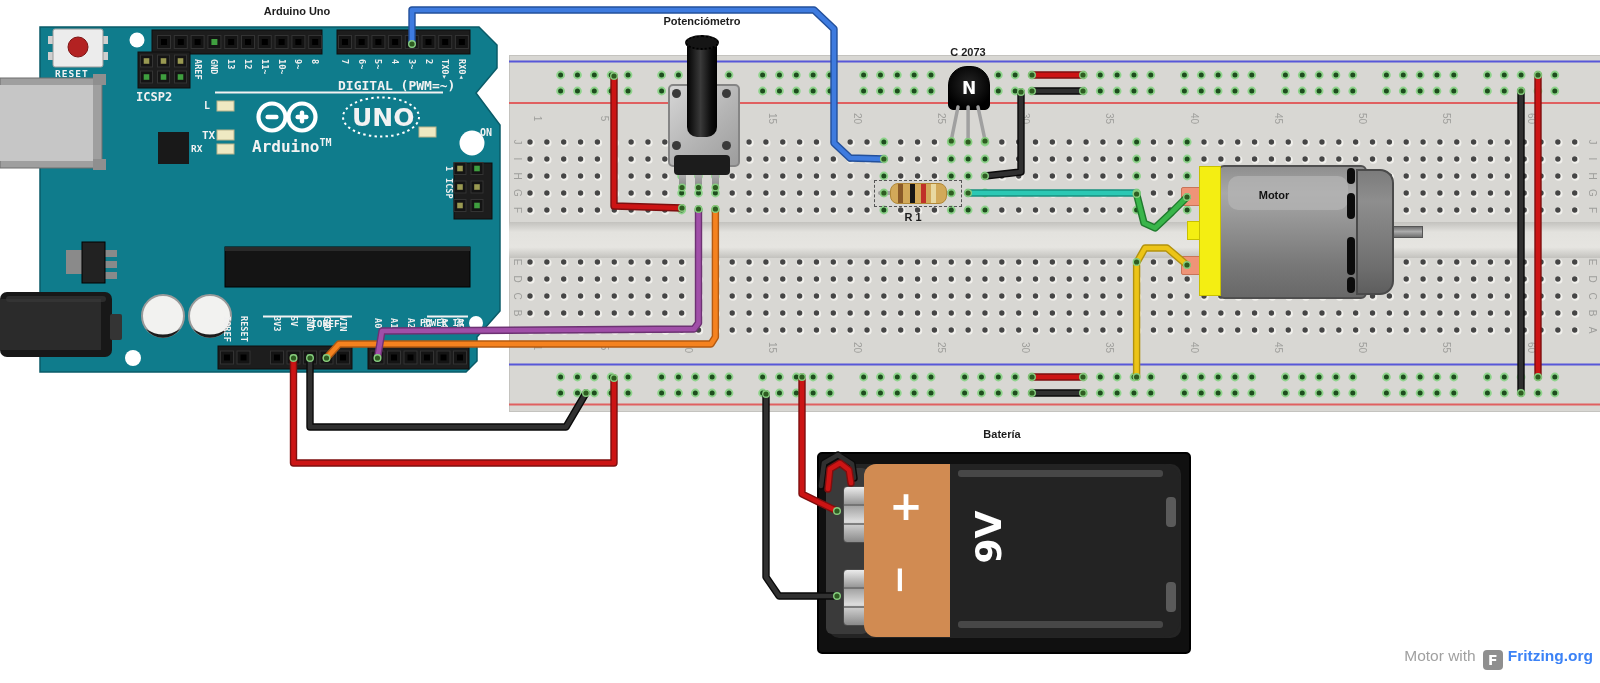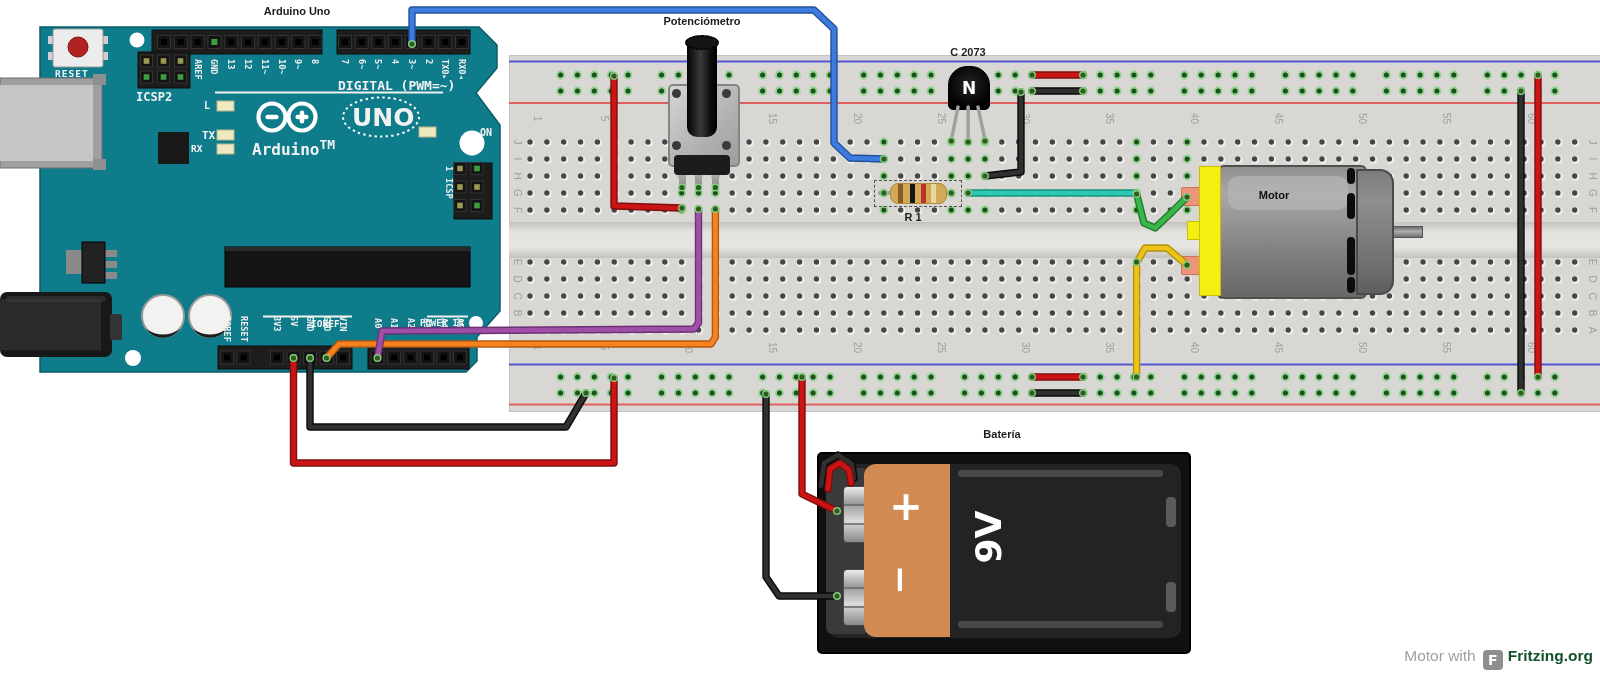--- a/index.html
+++ b/index.html
@@ -9,21 +9,21 @@
   .comp-label{position:absolute;text-align:center;font:700 11px "Liberation Sans",sans-serif;color:#1d1d1d;z-index:9;}
   .silk{position:absolute;color:#f2f2f2;font-family:"DejaVu Sans Mono",monospace;font-weight:700;z-index:4;}
   svg.layer{position:absolute;left:0;top:0;width:1600px;height:683px;}
   #bb-base{position:absolute;left:509px;top:55px;width:1091px;height:355px;background:#d8d7d3;border:1px solid #c4c3bf;z-index:1;}
   #bb-channel{position:absolute;left:509px;top:222px;width:1091px;height:36px;z-index:1;
     background:linear-gradient(180deg,#c3c2be 0%,#e3e2de 28%,#e6e5e1 70%,#c3c2be 100%);}
   #svg-bb{z-index:2;} #svg-ard{z-index:3;} #svg-wires{z-index:7;}
   .comp{position:absolute;z-index:5;}
   .footer{position:absolute;left:1290px;top:647px;width:303px;text-align:right;z-index:9;
           font:400 15.5px "Liberation Sans",sans-serif;color:#a0a0a0;}
-  .footer b{color:#14532d;font-weight:700;}
+  .footer b{color:#3b82f6;font-weight:700;}
   .fritz-logo{display:inline-block;width:20px;height:20px;border-radius:4px;background:#8f8f8f;color:#fff;
           font:700 14px/20px "DejaVu Sans",sans-serif;text-align:center;vertical-align:-4px;margin:0 5px 0 7px;}
   .clip{position:absolute;width:25px;height:55px;border:1px solid #4a4a4a;border-radius:4px;z-index:6;
         background:linear-gradient(180deg,#ececec,#9a9a9a 30%,#dcdcdc 62%,#8a8a8a);}
   .clip i{position:absolute;left:0;width:100%;height:2px;background:#6a6a6a;opacity:.8;}
 </style>
 </head>
 <body>
 
 <div id="stage">
@@ -1947,21 +1947,21 @@
   <div class="silk" style="left:136px;top:90px;font-size:12px;">ICSP2</div>
   <div class="silk" style="left:204px;top:100px;font-size:10px;">L</div>
   <div class="silk" style="left:202px;top:129px;font-size:11px;">TX</div>
   <div class="silk" style="left:191px;top:143px;font-size:9.5px;">RX</div>
   <div class="silk" style="left:452px;top:127px;font-size:10px;margin-left:28px;">ON</div>
   <div class="silk" style="left:338px;top:78px;font-size:13px;">DIGITAL (PWM=~)</div>
   <div class="silk" style="left:311px;top:318px;font-size:9.5px;">IOREF</div>
   <div class="silk" style="left:420px;top:318px;font-size:9px;">POWER IN</div>
   <div class="silk" style="left:352px;top:103px;width:58px;text-align:center;font-size:25px;font-family:'DejaVu Sans',sans-serif;">UNO</div>
   <div class="silk" style="left:252px;top:137px;font-size:16px;">
-    <span>Arduino</span><sup style="font-size:13px;">TM</sup>
+    <span>Arduino</span><sup style="font-size:10px;">TM</sup>
   </div>
 
   <div class="comp">
     <div class="abs" style="left:687px;top:42px;width:30px;height:95px;border-radius:0 0 10px 10px;background:linear-gradient(90deg,#020202,#3a3a3a 45%,#0c0c0c 80%,#000);z-index:6;"></div>
     <div class="abs" style="left:685px;top:35px;width:34px;height:15px;border-radius:50%;background:#151515;border:2px dotted #000;box-sizing:border-box;z-index:6;"></div>
     <div class="abs" style="left:668px;top:84px;width:68px;height:79px;border-radius:5px;border:2px solid #858585;background:linear-gradient(135deg,#d6d6d6,#b4b4b4 55%,#9d9d9d);z-index:5;"></div>
     <div class="abs" style="left:672px;top:89px;width:9px;height:9px;border-radius:50%;background:#3a3a3a;z-index:6;"></div>
     <div class="abs" style="left:722px;top:89px;width:9px;height:9px;border-radius:50%;background:#3a3a3a;z-index:6;"></div>
     <div class="abs" style="left:672px;top:141px;width:9px;height:9px;border-radius:50%;background:#3a3a3a;z-index:6;"></div>
     <div class="abs" style="left:722px;top:141px;width:9px;height:9px;border-radius:50%;background:#3a3a3a;z-index:6;"></div>

